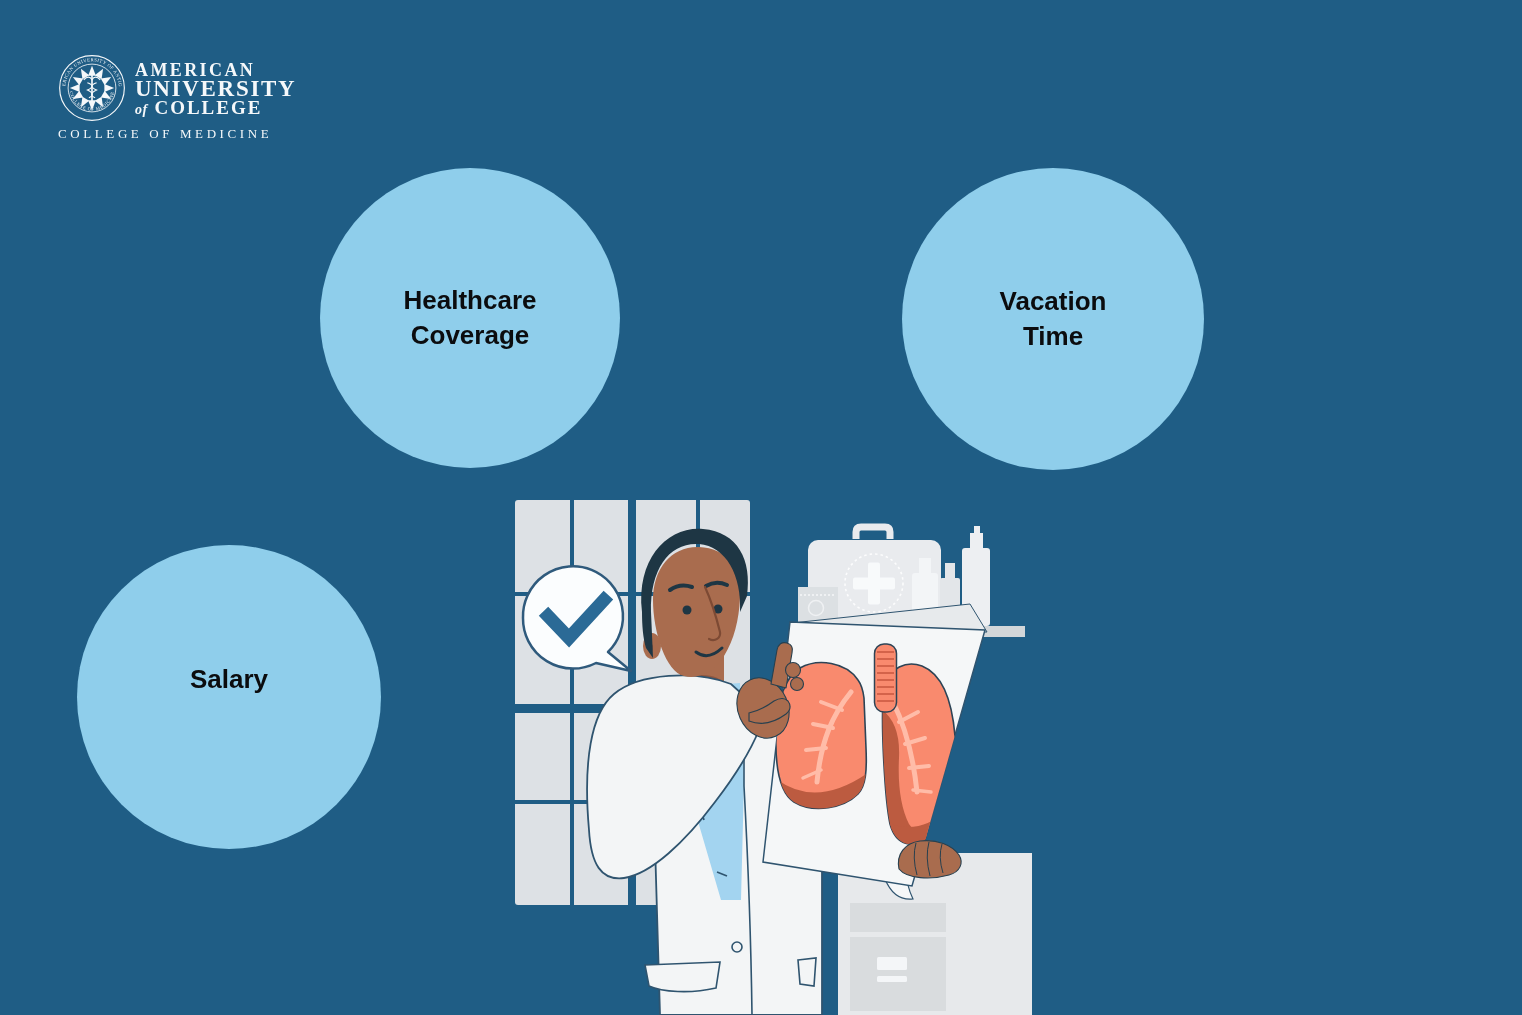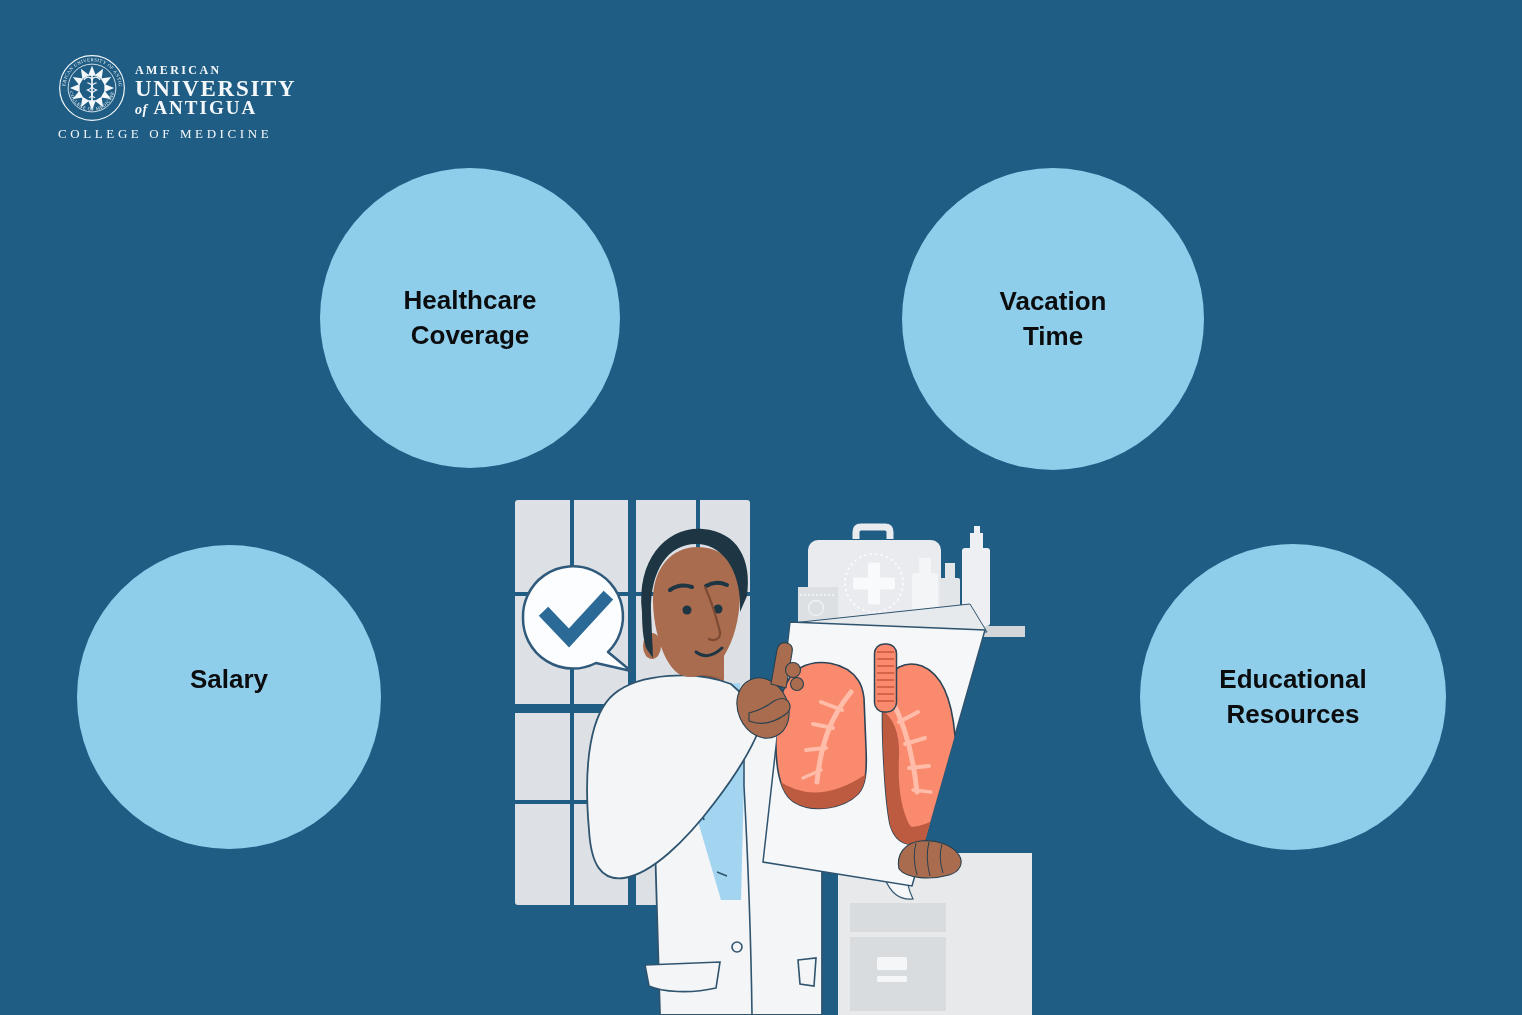--- a/index.html
+++ b/index.html
@@ -12,21 +12,21 @@
   }
   *{margin:0;padding:0;box-sizing:border-box}
   body{font-family:"Liberation Sans",sans-serif;background:#333}
   .stage{position:relative;width:1522px;height:1015px;background:var(--bg);overflow:hidden}
 
   
   .logo{position:absolute;left:58px;top:54px;color:var(--white)}
   .logo-row{display:flex;align-items:flex-start;gap:9px}
   .seal{width:68px;height:68px;flex:0 0 auto}
   .logo-lines{font-family:"Liberation Serif",serif;font-weight:600;padding-top:7px}
-  .logo-lines .l1{font-size:12px;letter-spacing:2.4px;line-height:18px}
+  .logo-lines .l1{font-size:18px;letter-spacing:2.4px;line-height:18px}
   .logo-lines .l2{font-size:23px;letter-spacing:1.7px;line-height:19px}
   .logo-lines .l3{font-size:19px;letter-spacing:2px;line-height:20px}
   .logo-lines .of{font-style:italic;font-size:14px;letter-spacing:0.5px;text-transform:lowercase}
   .l4{font-family:"Liberation Serif",serif;font-size:13px;letter-spacing:3.6px;margin-top:4px;font-weight:500;white-space:nowrap}
 
   
   .benefit{position:absolute;border-radius:50%;background:var(--circle);
     display:flex;align-items:center;justify-content:center;text-align:center;
     color:var(--circle-text);font-weight:700;font-size:26px}
   .benefit .lines span{display:block;min-height:35px;line-height:35px}
@@ -75,21 +75,21 @@
           <line x1="0" y1="-12" x2="0" y2="14" stroke-width="1.6"></line>
           <circle cx="0" cy="-13" r="1.3" fill="var(--white)" stroke="none"></circle>
           <path d="M -8,-8 Q -3,-13 0,-8 Q 3,-13 8,-8" stroke-width="1.2"></path>
           <path d="M -4.5,-5 Q 4.5,-2 -4.5,2 Q 4.5,6 -3,9.5" stroke-width="1"></path>
           <path d="M 4.5,-5 Q -4.5,-2 4.5,2 Q -4.5,6 3,9.5" stroke-width="1"></path>
         </g>
       </svg>
       <div class="logo-lines">
         <div class="l1">AMERICAN</div>
         <div class="l2">UNIVERSITY</div>
-        <div class="l3"><span class="of">of</span> <span>ANTIGUA</span></div>
+        <div class="l3"><span class="of">of</span> <span>COLLEGE</span></div>
       </div>
     </div>
     <div class="l4">COLLEGE OF MEDICINE</div>
   </div>
 
   <div class="benefit b1">
     <div class="lines">
         <span>Healthcare</span>
         <span>Coverage</span>
       </div>
@@ -97,26 +97,20 @@
   <div class="benefit b2">
     <div class="lines">
         <span>Vacation</span>
         <span>Time</span>
       </div>
   </div>
   <div class="benefit b3">
     <div class="lines">
         <span>Salary</span>
         <span></span>
-      </div>
-  </div>
-  <div class="benefit b4">
-    <div class="lines">
-        <span>Educational</span>
-        <span>Resources</span>
       </div>
   </div>
 
   <svg class="illo" viewBox="0 0 540 535">
     <defs>
       <clipPath id="clipPaper">
           <path d="M 290,142 L 485,150 L 412,406 L 263,382 Z"></path>
         </clipPath>
       <clipPath id="clipLL">
           <path d="M 358,200 C 346,182 318,178 300,188 C 284,198 277,222 276,254 C 275,288 280,313 294,322 C 314,334 344,328 358,314 C 366,306 367,290 366,268 L 364,218 C 363,210 361,204 358,200 Z"></path>

